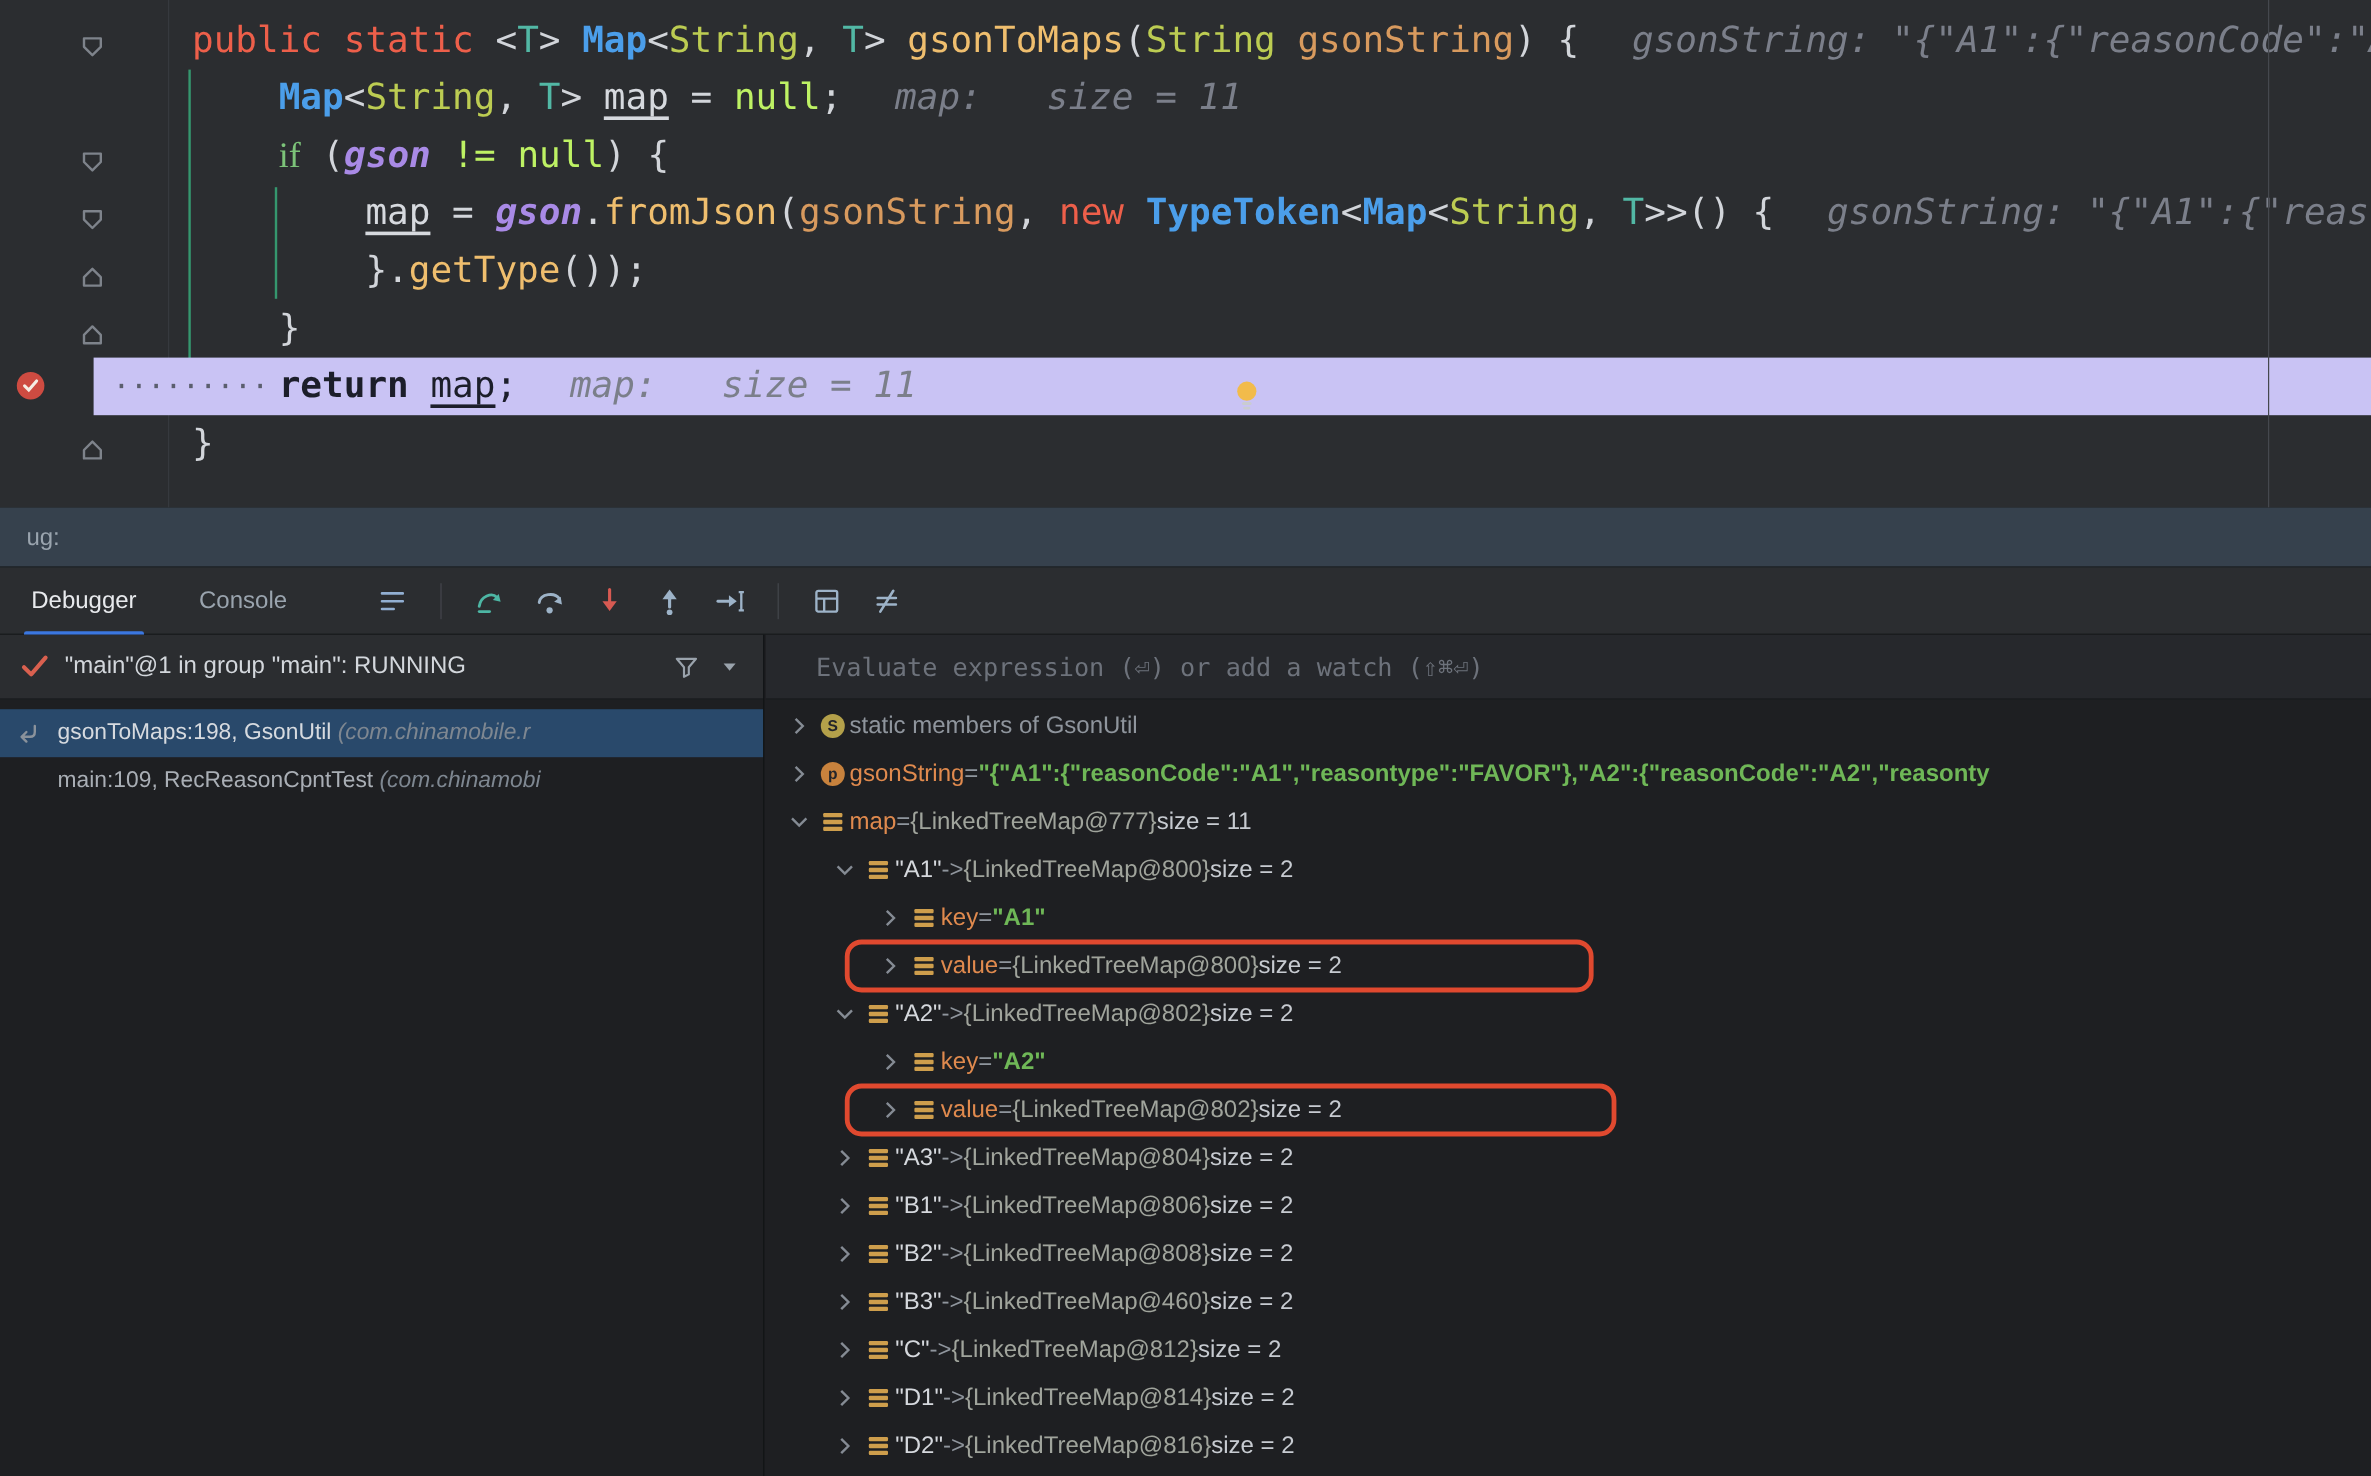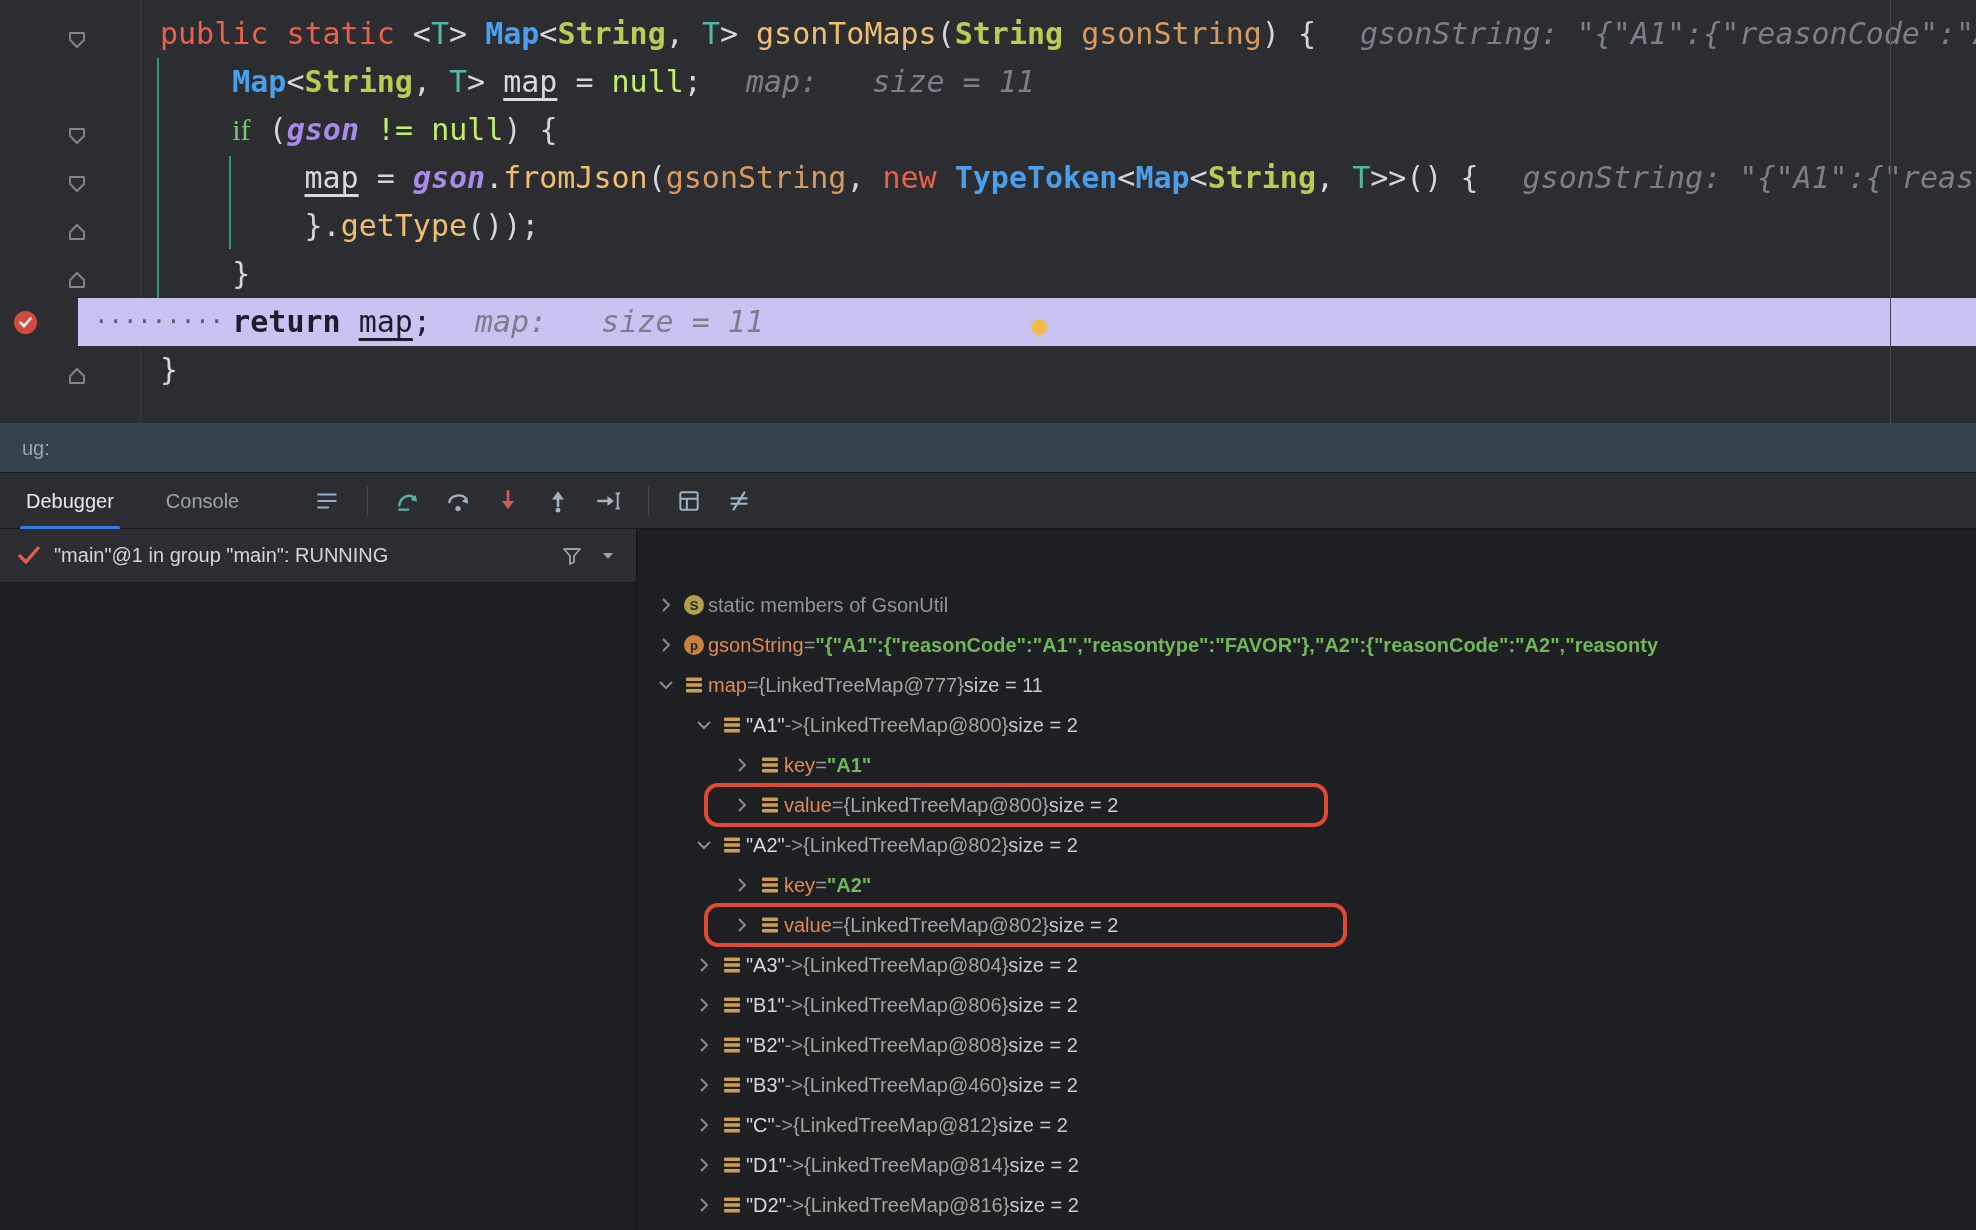--- a/index.html
+++ b/index.html
@@ -14,21 +14,21 @@
   .ig2{left:229px;top:156px;height:93px;}
   .code{position:absolute;left:160px;top:10px;right:0;z-index:2;}
   .code-line{height:48px;line-height:48px;white-space:pre;position:relative;}
   .exec-line{z-index:0;}
   .exec-line::before{content:"";position:absolute;left:-82px;right:0;top:0;bottom:0;background:#C9C3F4;z-index:-1;}
   .tk-kw{color:#ED5F4A;}
   .tk-ctl{color:#7CC379;font-family:Liberation Serif, serif;}
   .tk-pl{color:#D2D5DA;}
   .tk-tp{color:#52B8A5;}
   .tk-cls{color:#4B9EEA;font-weight:bold;}
-  .tk-sc{color:#BCCC52;font-weight:bold;}
+  .tk-sc{color:#BCCC52;font-weight:normal;}
   .tk-fn{color:#EFBE6E;}
   .tk-pm{color:#D89A5E;}
   .tk-vu{color:#D6D9DE;text-decoration:underline;text-underline-offset:6px;}
   .tk-mg{color:#bef264;}
   .tk-fd{color:#A98AE6;font-style:italic;font-weight:bold;}
   .tk-hlkw{color:#1C1E2A;font-weight:bold;}
   .tk-hl{color:#1C1E2A;}
   .tk-hlvu{color:#1C1E2A;text-decoration:underline;text-underline-offset:6px;}
   .inline-hint{font-style:italic;color:#7B7F8A;margin-left:44px;}
   .ws-dots{position:absolute;left:-66px;top:0;font-size:24px;color:#5B5E6E;letter-spacing:0;}
@@ -210,22 +210,36 @@
           <svg width="24" height="24" viewBox="0 0 24 24">
             <path d="M4 5 H20 L14 12 V18 L10 20 V12 Z" fill="none" stroke="#9AA3AC" stroke-width="1.8" stroke-linejoin="round"></path>
           </svg>
         </span>
       <span class="ico24">
           <svg width="24" height="24" viewBox="0 0 24 24">
             <polygon points="7,9 17,9 12,15" fill="#9AA3AC"></polygon>
           </svg>
         </span>
     </div>
+    <div class="frames">
+      <div class="frame-row sel">
+        <span class="frame-ico"><svg width="24" height="24" viewBox="0 0 24 24">
+              <path d="M17 5 V10 Q17 14 13 14 H7 M10 10 L6 14 L10 18" fill="none" stroke="#8A929B" stroke-width="2" stroke-linecap="round" stroke-linejoin="round"></path>
+            </svg></span>
+        <span class="fr-main">gsonToMaps:198, GsonUtil </span><span class="fr-pkg">(com.chinamobile.r</span>
+      </div>
+      <div class="frame-row">
+        <span class="fr-main2">main:109, RecReasonCpntTest </span><span class="fr-pkg">(com.chinamobi</span>
+      </div>
+    </div>
   </div>
   <div class="right-panel">
+    <div class="eval-row">
+      <span>Evaluate expression (⏎) or add a watch (⇧⌘⏎)</span>
+    </div>
     <div class="tree" id="var-tree">
         <div class="trow" style="padding-left: 14px;">
           <span class="chev">
             <svg width="24" height="24" viewBox="0 0 24 24">
               <polyline points="9,6 15,12 9,18" fill="none" stroke="#858B94" stroke-width="2"></polyline>
             </svg>
           </span>
           <span class="t-ico">
             <svg width="24" height="24" viewBox="0 0 24 24">
               <circle cx="12" cy="12" r="10" fill="#B3A04A"></circle>

